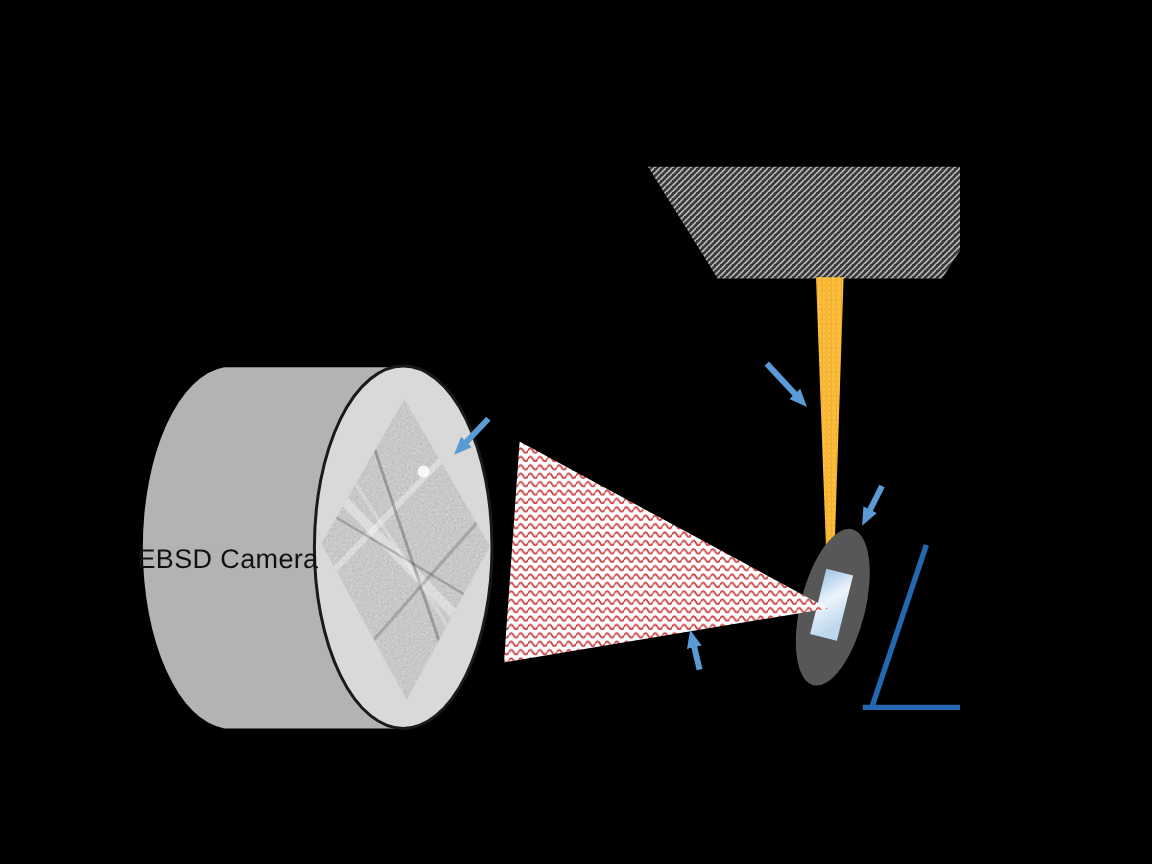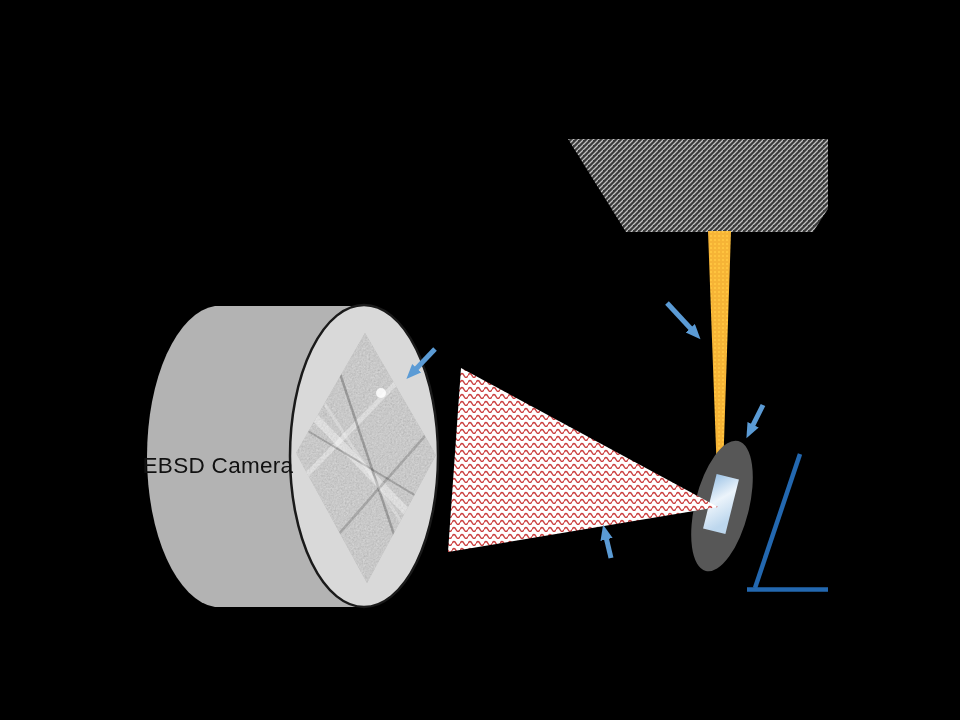--- a/index.html
+++ b/index.html
@@ -1,21 +1,20 @@
 <!DOCTYPE html>
 <html><head>
 <meta charset="utf-8">
 <style>
   html,body { margin:0; padding:0; background:#000; }
   .stage {
     position:relative;
     width:800px; height:720px;
     overflow:hidden;
     font-family:"Liberation Sans", sans-serif;
-    margin-left:28px;
   }
   svg { display:block; }
   .camera-label {
     font-family:"Liberation Sans", sans-serif;
     font-size:22.5px;
     letter-spacing:0.3px;
   }
 </style>
 </head>
 <body>

